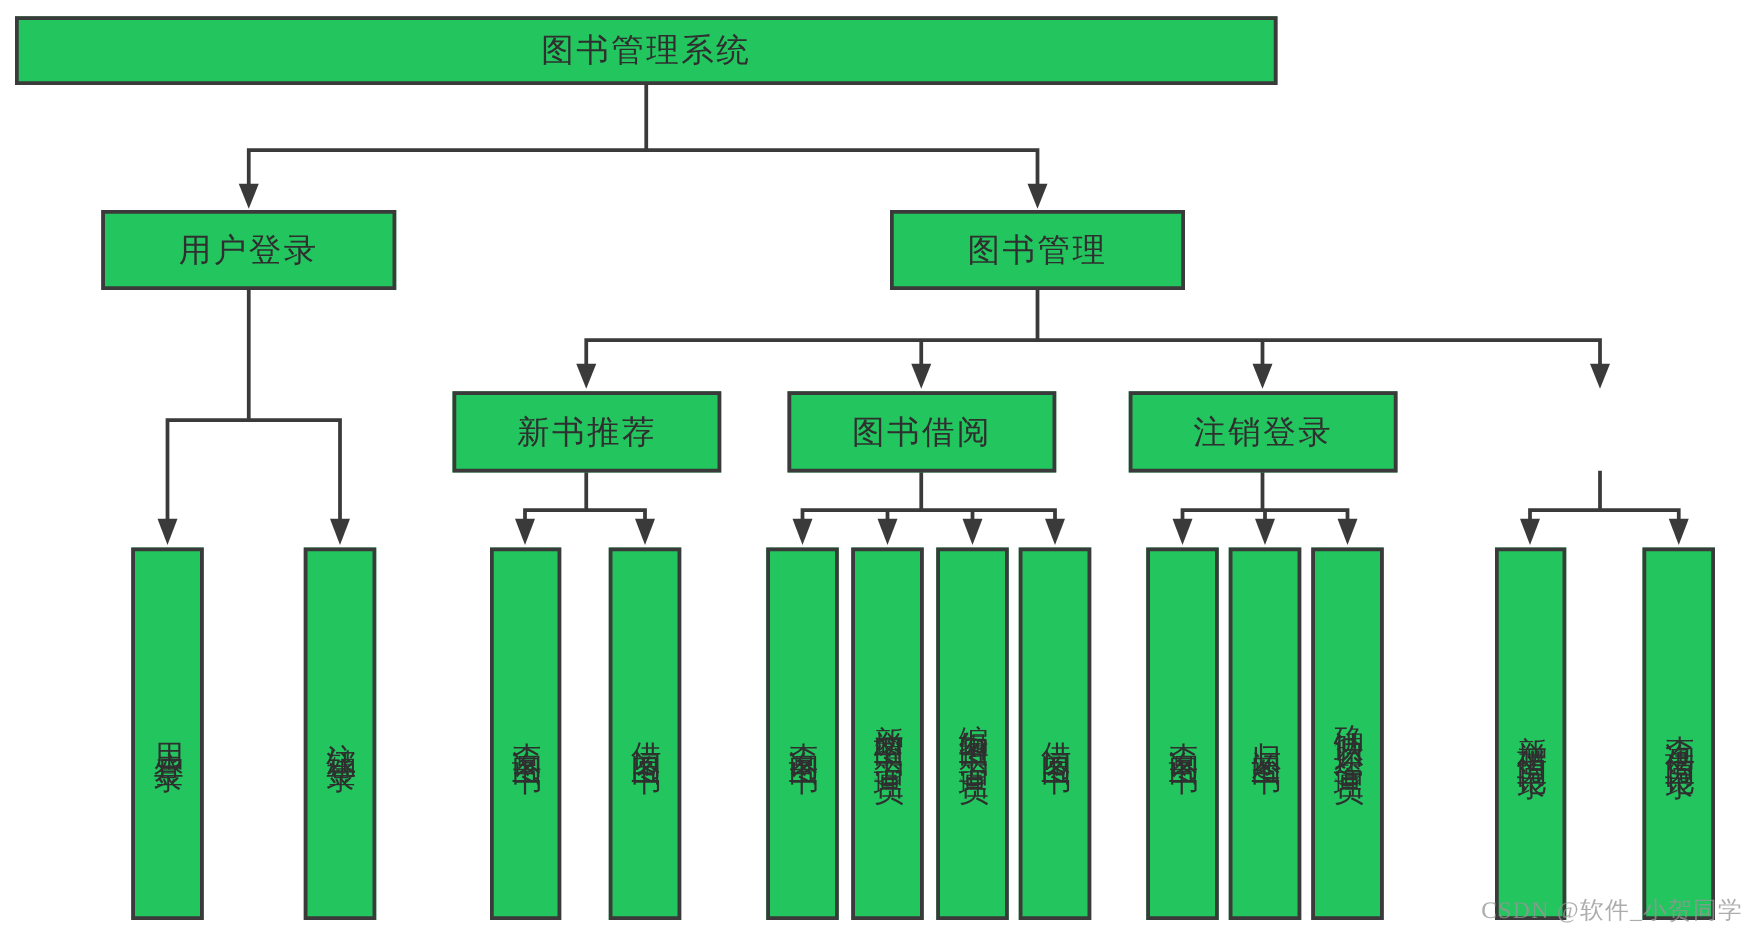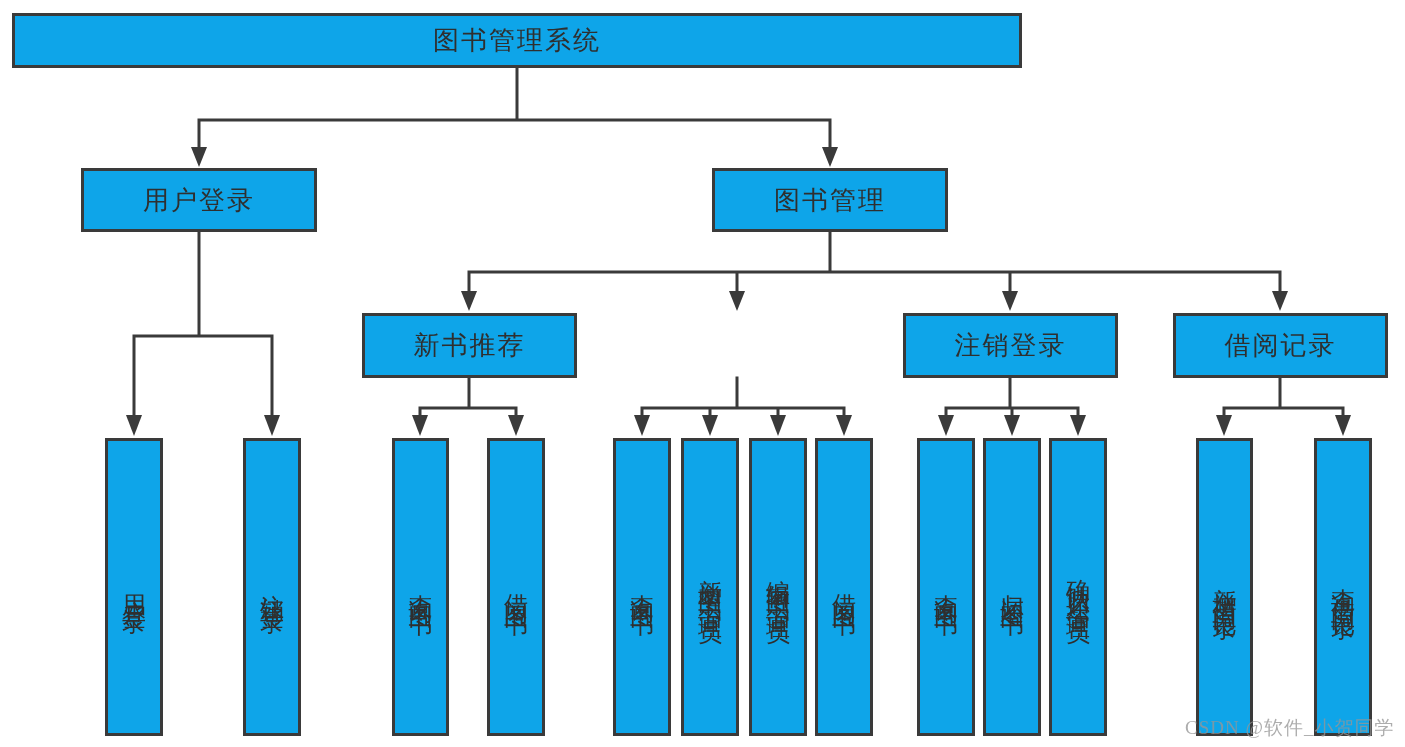--- a/index.html
+++ b/index.html
@@ -28,21 +28,21 @@
     fill: none;
     stroke-linecap: square;
   }
   .arrowhead {
     fill: #3a3a3a;
     stroke: none;
   }
   .box {
     position: absolute;
     box-sizing: border-box;
-    background: #0ea5e9;
+    background: #22c55e;
     border: 3px solid #3a3a3a;
     display: flex;
     align-items: center;
     justify-content: center;
     color: #2f2f2f;
     text-align: right;
   }
   .h-label {
     font-size: 26px;
     letter-spacing: 2px;
@@ -118,25 +118,25 @@
   <div class="box" style="left:81px; top:168px; width:236px; height:64px;">
     <span class="h-label">用户登录</span>
   </div>
   <div class="box" style="left:712px; top:168px; width:236px; height:64px;">
     <span class="h-label">图书管理</span>
   </div>
 
   <div class="box" style="left:362px; top:313px; width:215px; height:65px;">
     <span class="h-label">新书推荐</span>
   </div>
+  <div class="box" style="left:630px; top:313px; width:215px; height:65px;">
+    <span class="h-label">图书借阅</span>
+  </div>
   <div class="box" style="left:903px; top:313px; width:215px; height:65px;">
     <span class="h-label">注销登录</span>
-  </div>
-  <div class="box" style="left:1173px; top:313px; width:215px; height:65px;">
-    <span class="h-label">借阅记录</span>
   </div>
 
   <div class="box leaf" style="left:105px; top:438px; width:58px; height:298px;">
     <span class="v-label">用户登录</span>
   </div>
   <div class="box leaf" style="left:243px; top:438px; width:58px; height:298px;">
     <span class="v-label">注销登录</span>
   </div>
 
   <div class="box leaf" style="left:392px; top:438px; width:57px; height:298px;">

